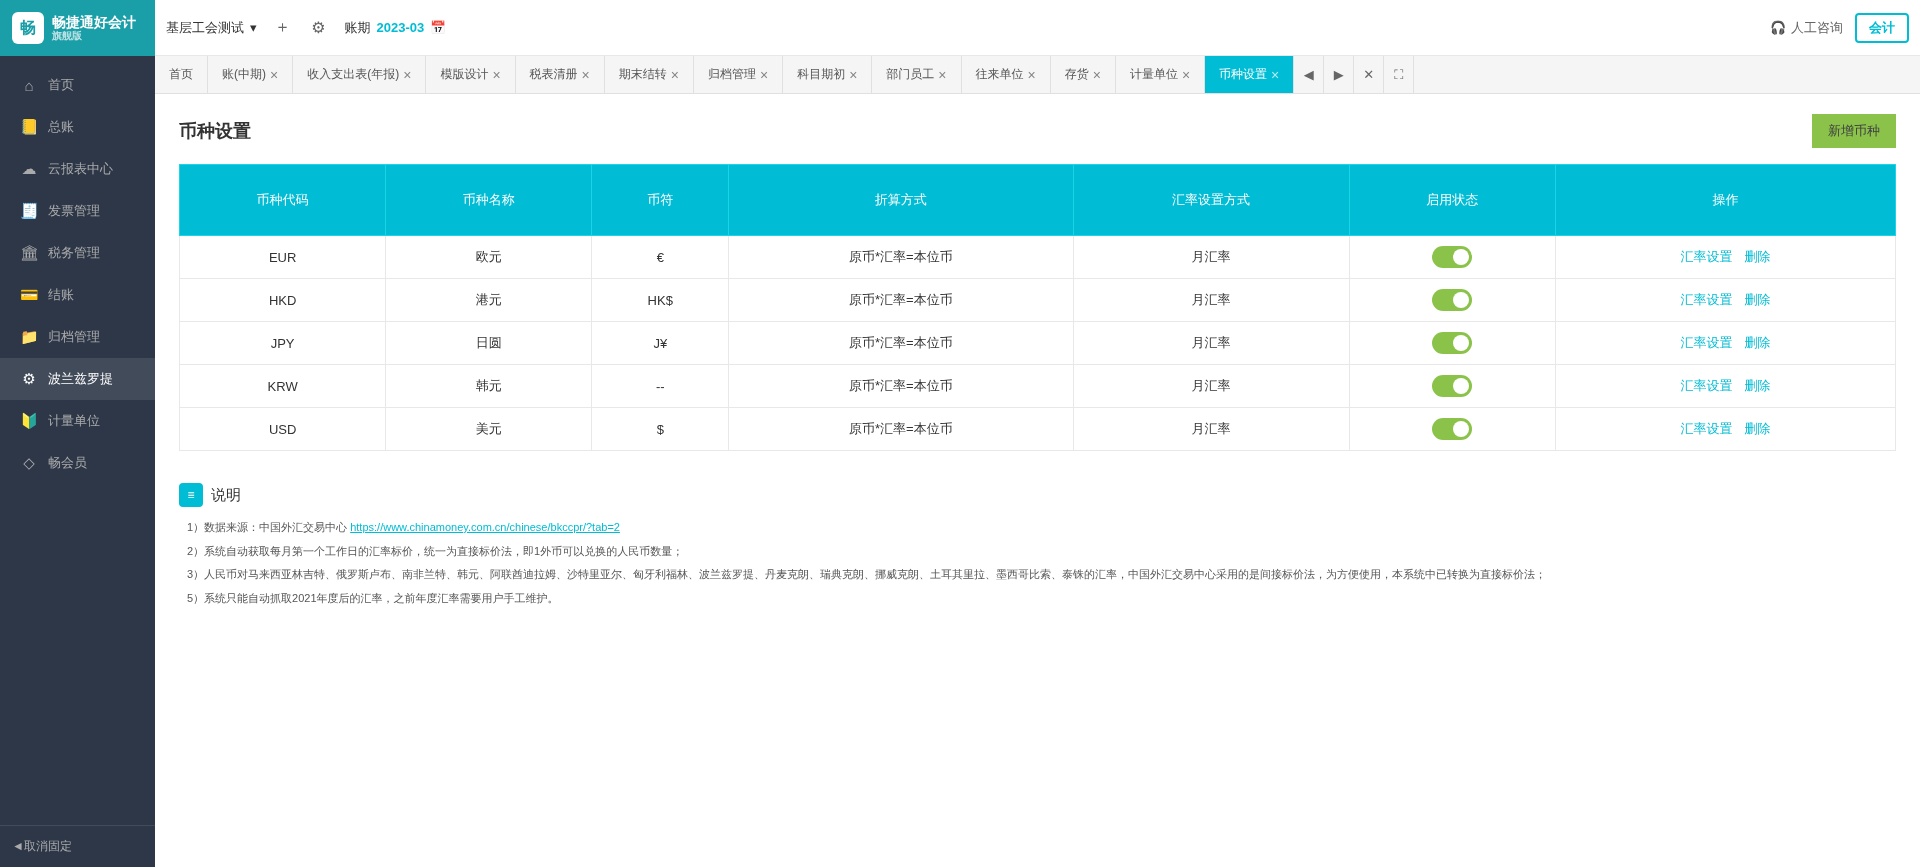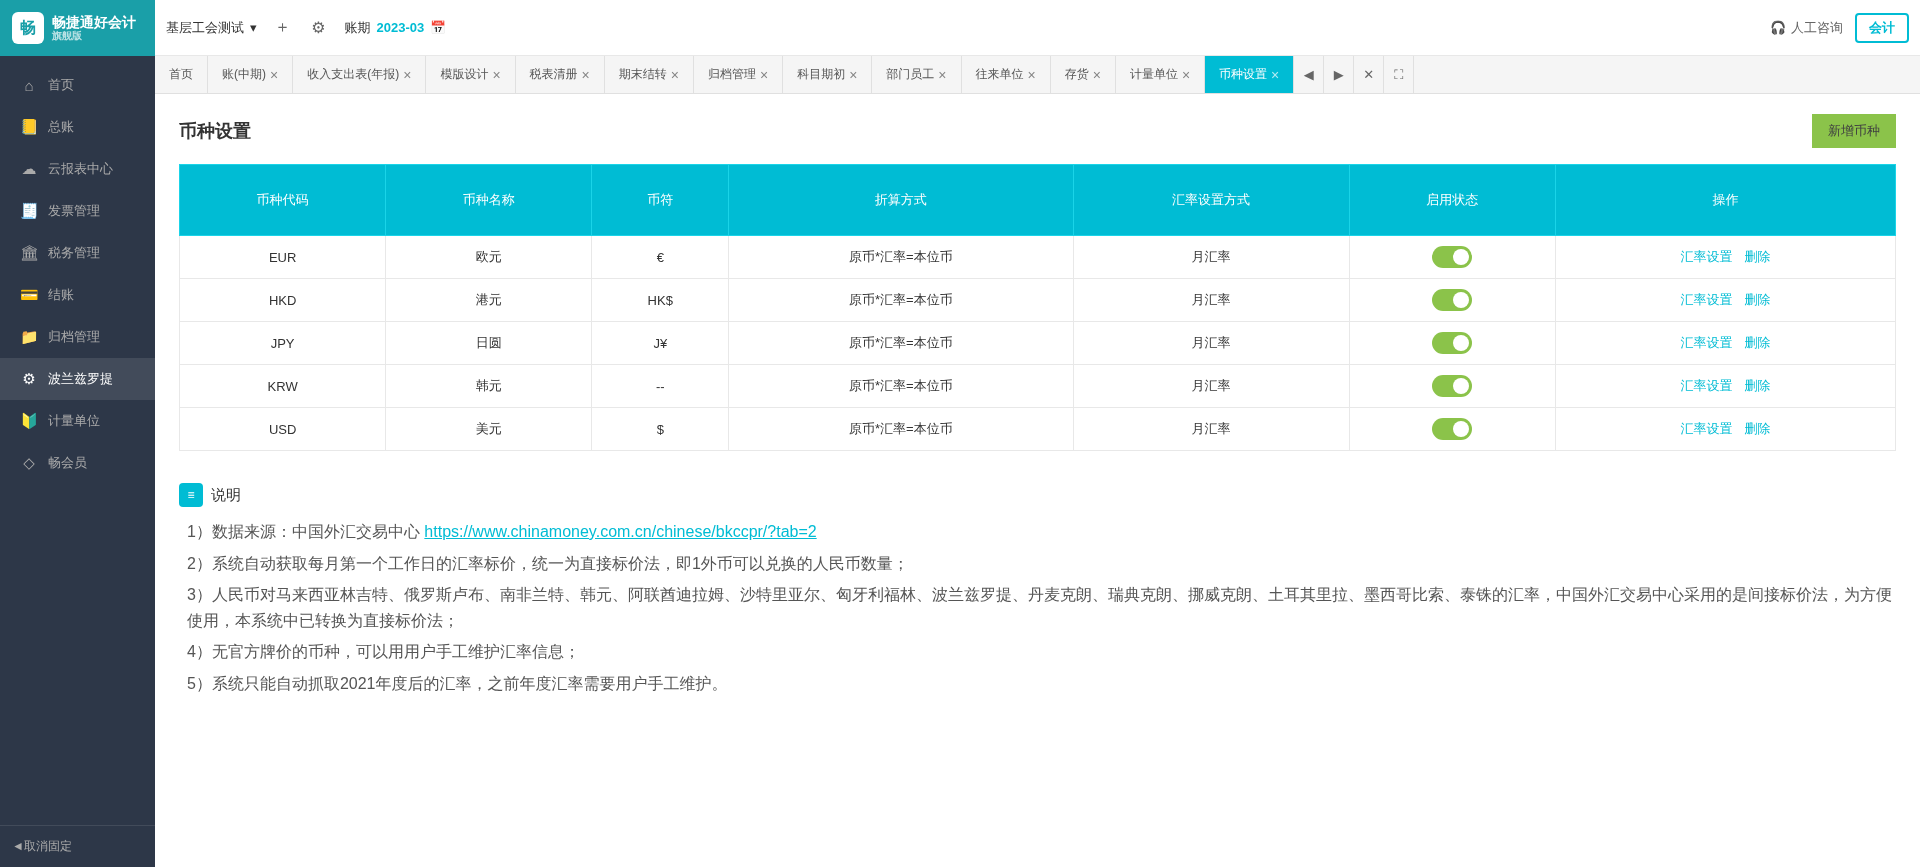--- a/index.html
+++ b/index.html
@@ -186,21 +186,21 @@
       font-size: 15px; color: #333; margin-bottom: 12px;
     }
     .notes-icon {
       width: 24px; height: 24px;
       background: #00bcd4;
       border-radius: 4px;
       display: flex; align-items: center; justify-content: center;
       color: white; font-size: 12px;
     }
     .notes-list { padding-left: 8px; }
-    .notes-list li { margin-bottom: 6px; font-size: 16px; color: #555; line-height: 1.6; list-style: none; }
+    .notes-list li { margin-bottom: 6px; font-size: 11px; color: #555; line-height: 1.6; list-style: none; }
     .notes-list li .note-link { color: #00bcd4; text-decoration: underline; }
   </style>
 </head>
 <body>
 
 <div class="sidebar">
   <div class="sidebar-logo">
     <div class="logo-icon">畅</div>
     <div class="logo-text">
       <div>畅捷通好会计</div>
@@ -433,18 +433,17 @@
     <div class="notes-section">
       <div class="notes-header">
         <div class="notes-icon">≡</div>
         <span>说明</span>
       </div>
       <ul class="notes-list">
 
       <li>1）数据来源：中国外汇交易中心 <a class="note-link">https://www.chinamoney.com.cn/chinese/bkccpr/?tab=2</a></li>
           <li>2）系统自动获取每月第一个工作日的汇率标价，统一为直接标价法，即1外币可以兑换的人民币数量；</li>
           <li>3）人民币对马来西亚林吉特、俄罗斯卢布、南非兰特、韩元、阿联酋迪拉姆、沙特里亚尔、匈牙利福林、波兰兹罗提、丹麦克朗、瑞典克朗、挪威克朗、土耳其里拉、墨西哥比索、泰铢的汇率，中国外汇交易中心采用的是间接标价法，为方便使用，本系统中已转换为直接标价法；</li>
-          <li>4）无官方牌价的币种，可以用用户手工维护汇率信息；</li>
           <li>5）系统只能自动抓取2021年度后的汇率，之前年度汇率需要用户手工维护。</li>
         </ul>
     </div>
   </div>
 </div>
 
 </body></html>

